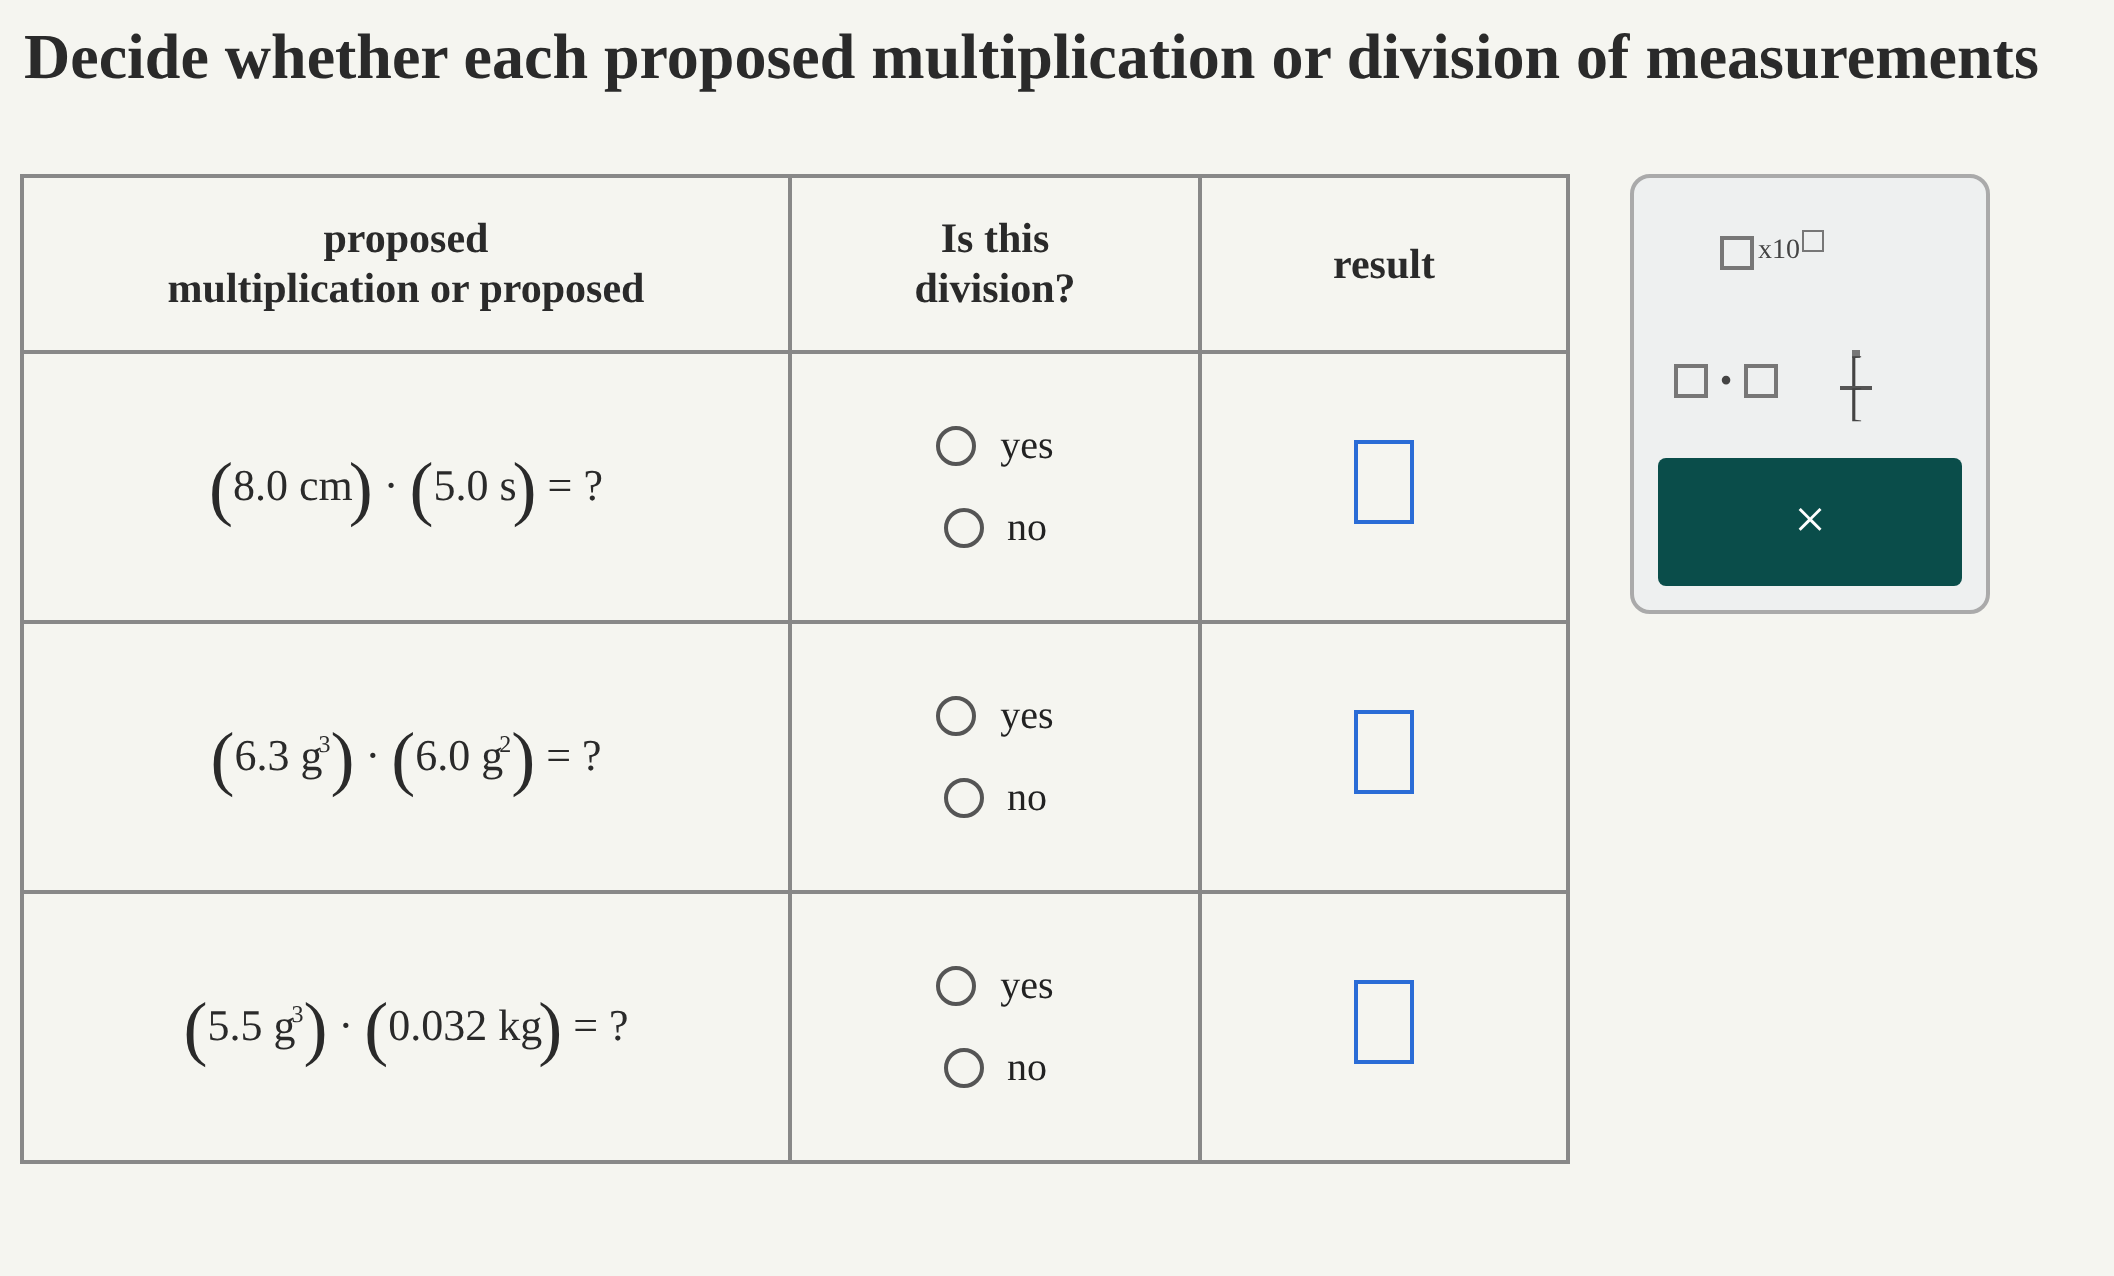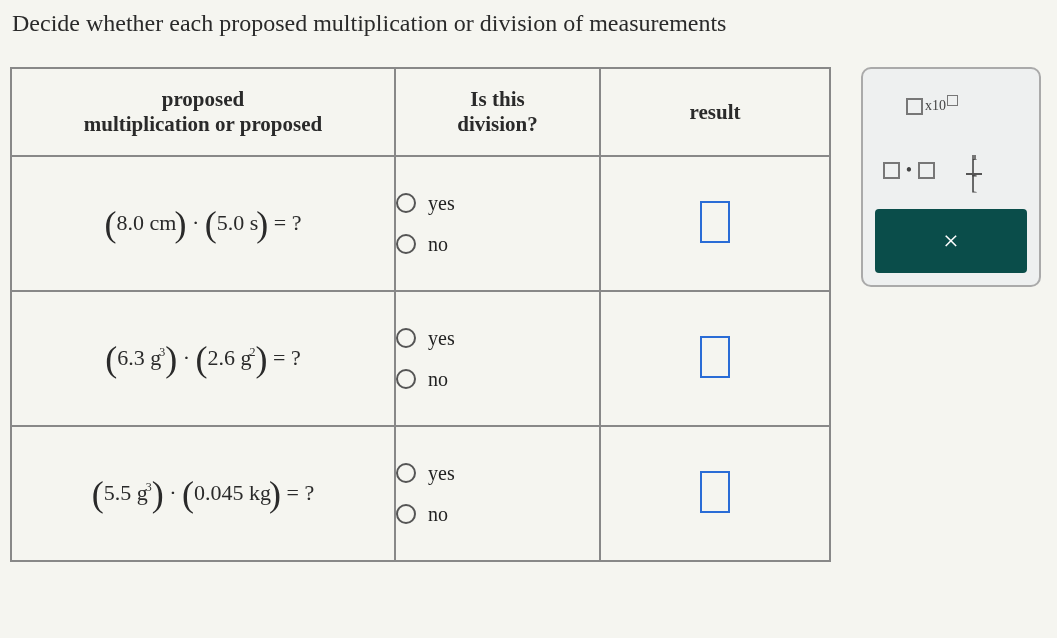--- a/index.html
+++ b/index.html
@@ -14,23 +14,23 @@
       width: 1057px;
       height: 638px;
       overflow: hidden;
       color: #2a2a2a;
     }
     .container {
       display: flex;
       flex-direction: column;
     }
     .heading {
-      font-size: 24px;
-      font-weight: 400;
-      margin-bottom: 30px;
+      font-size: 32px;
+      font-weight: 700;
+      margin-bottom: 40px;
       padding-left: 2px;
       white-space: nowrap;
       overflow: hidden;
     }
     .main-row {
       display: flex;
       gap: 30px;
       align-items: flex-start;
     }
     .exercise-table {
@@ -45,42 +45,42 @@
       vertical-align: middle;
     }
     .exercise-table th {
       font-weight: bold;
       font-size: 21px;
       padding: 18px 22px;
       background: transparent;
     }
     .col-proposed { width: 384px; }
     .col-possible { width: 205px; }
-    .col-result { width: 230px; }
+    .col-result { width: 184px; }
     .exercise-table td {
       height: 135px;
     }
     .expr-cell {
       font-size: 22px;
       padding: 0 16px;
     }
     .expr-cell .paren {
       font-size: 36px;
       vertical-align: -6px;
       font-weight: 300;
     }
     .exponent {
       font-size: 12px;
       vertical-align: super;
       margin-left: -2px;
     }
     .yn-cell {
       display: flex;
       flex-direction: column;
-      align-items: flex-start;
+      align-items: center;
       justify-content: center;
       gap: 18px;
       height: 100%;
     }
     .radio-row {
       display: flex;
       align-items: center;
       gap: 12px;
       font-size: 20px;
       color: #222;
@@ -219,21 +219,21 @@
           <td>
             <span class="result-box"></span>
           </td>
         </tr>
 
         <tr>
           <td class="expr-cell">
             <span class="paren">(</span><span>6.3</span>
             <span>g</span><span class="exponent">3</span><span class="paren">)</span>
             ·
-            <span class="paren">(</span><span>2.6</span>
+            <span class="paren">(</span><span>6.0</span>
             <span>g</span><span class="exponent">2</span><span class="paren">)</span><span> = ?</span>
           </td>
           <td>
             <div class="yn-cell">
               <div class="radio-row">
                 <span class="fake-radio"></span>
                 <span>yes</span>
               </div>
               <div class="radio-row">
                 <span class="fake-radio"></span>
@@ -244,21 +244,21 @@
           <td>
             <span class="result-box"></span>
           </td>
         </tr>
 
         <tr>
           <td class="expr-cell">
             <span class="paren">(</span><span>5.5</span>
             <span>g</span><span class="exponent">3</span><span class="paren">)</span>
             ·
-            <span class="paren">(</span><span>0.045</span>
+            <span class="paren">(</span><span>0.032</span>
             <span>kg</span><span class="exponent"></span><span class="paren">)</span><span> = ?</span>
           </td>
           <td>
             <div class="yn-cell">
               <div class="radio-row">
                 <span class="fake-radio"></span>
                 <span>yes</span>
               </div>
               <div class="radio-row">
                 <span class="fake-radio"></span>

